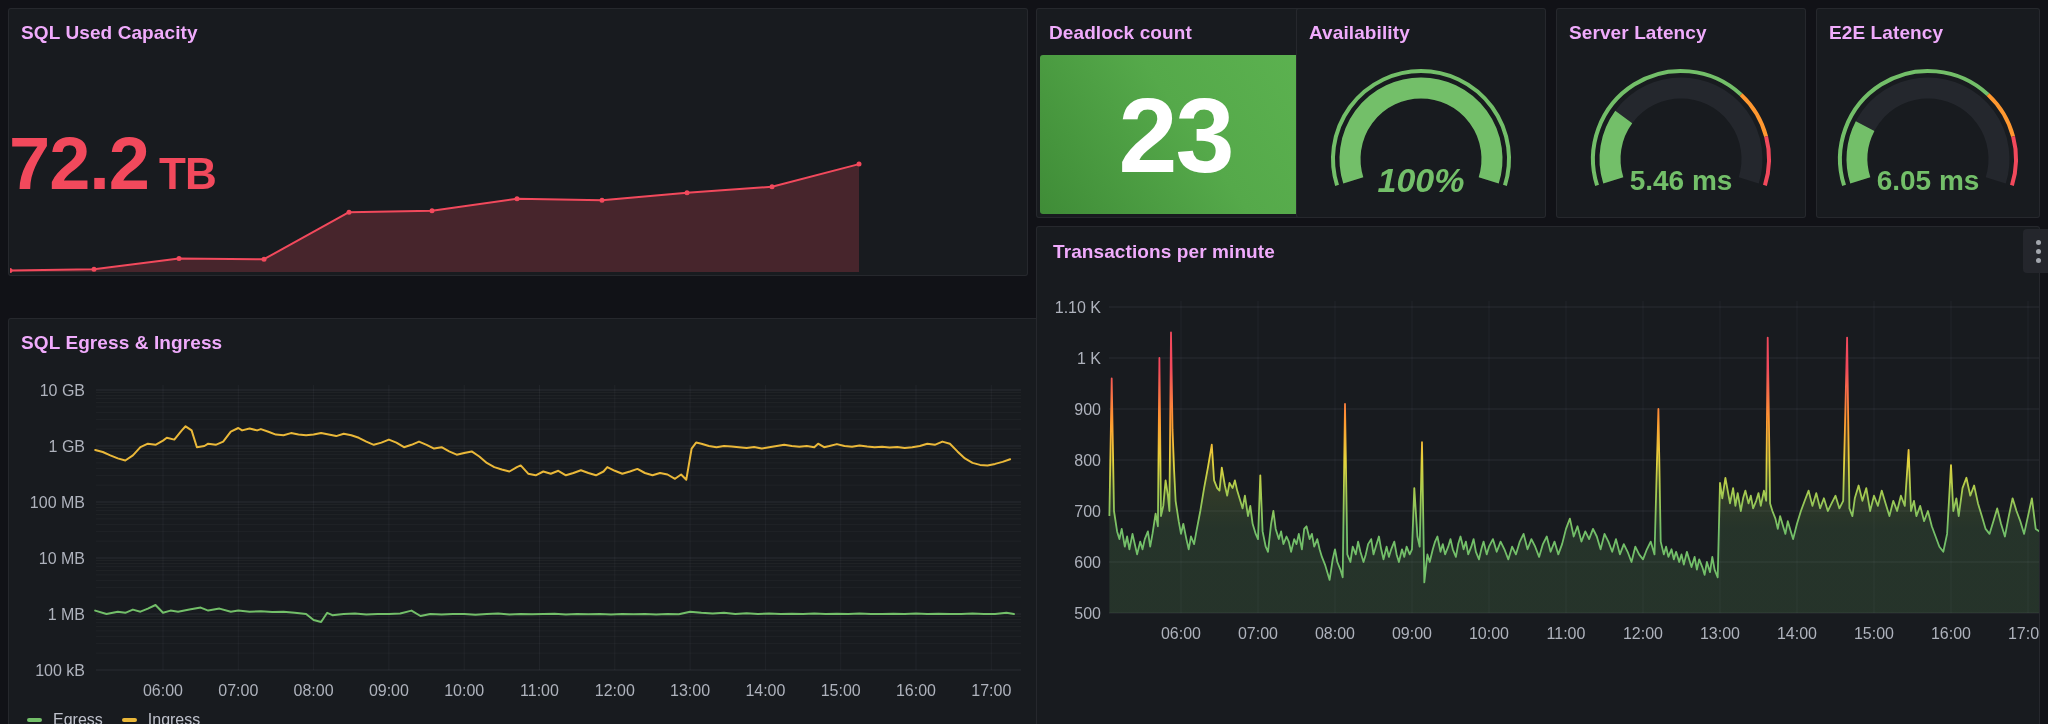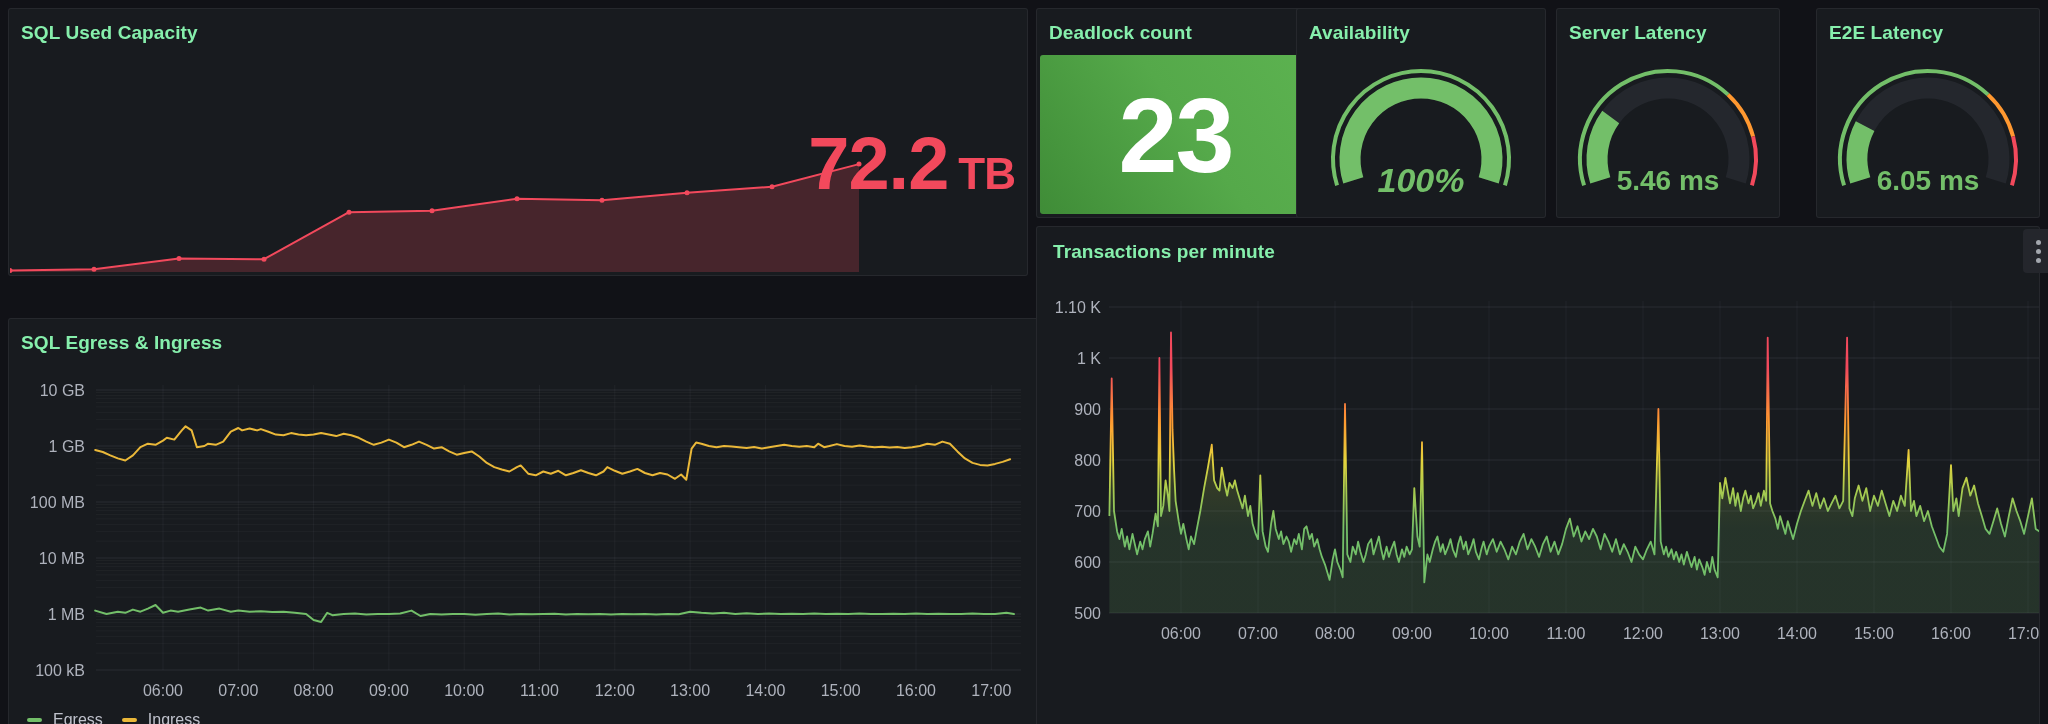--- a/index.html
+++ b/index.html
@@ -1,22 +1,22 @@
 <!DOCTYPE html>
 <html><head>
 <meta charset="utf-8">
 <style>
   html,body{margin:0;padding:0;background:#111217;width:2048px;height:724px;overflow:hidden;
     font-family:"Liberation Sans",sans-serif;-webkit-font-smoothing:antialiased;position:relative;}
   .panel{position:absolute;background:#181B1F;border:1px solid rgba(204,204,220,0.08);
     border-radius:3px;box-sizing:border-box;overflow:hidden;}
-  .ptitle{position:absolute;left:12px;top:13px;font-size:19px;font-weight:600;color:#86efac;
+  .ptitle{position:absolute;left:12px;top:13px;font-size:19px;font-weight:600;color:#f0abfc;
     letter-spacing:.1px;white-space:nowrap;z-index:3;}
   svg{position:absolute;display:block;}
-  .bigvalue{position:absolute;left:0;right:12px;top:118px;text-align:right;color:#F2495C;
+  .bigvalue{position:absolute;left:0;right:12px;top:118px;text-align:left;color:#F2495C;
     font-weight:700;font-size:74px;line-height:1;z-index:2;letter-spacing:-1px;}
   .bigvalue .unit{font-size:44px;font-weight:700;margin-left:10px;}
   .statbg{position:absolute;left:3px;right:3px;top:46px;bottom:3px;border-radius:3px;
     background:linear-gradient(55deg,#3f8c37 0%,#55a94a 55%,#5cb250 100%);
     display:flex;align-items:center;justify-content:center;text-align:right;}
   .statvalue{color:#ffffff;font-size:106px;font-weight:700;letter-spacing:-2px;line-height:1;}
   .gvalue{position:absolute;left:0;right:0;text-align:center;color:#73BF69;font-weight:700;z-index:2;}
   .gauge-svg{left:50%;transform:translateX(-50%);top:0;}
   .legend{position:absolute;left:18px;top:392px;display:flex;align-items:flex-end;gap:1px;z-index:2;}
   .legend .item{display:flex;align-items:center;gap:11px;margin-right:18px;}
@@ -156,21 +156,21 @@
 <div class="panel" style="left:1296px;top:8px;width:250px;height:210px;">
   <div class="ptitle">Availability</div>
   <svg class="gauge-svg" width="250" height="190" viewBox="0 0 250 190">
       <path d="M 41.07 176.46 A 88 88 0 1 1 208.93 176.46" fill="none" stroke="#73BF69" stroke-width="4"></path>
       <path d="M 57.29 171.35 A 71 71 0 1 1 192.71 171.35" fill="none" stroke="#24272D" stroke-width="21"></path>
       <path d="M 57.29 171.35 A 71 71 0 1 1 192.71 171.35" fill="none" stroke="#73BF69" stroke-width="21"></path>
     </svg>
   <div class="gvalue" style="top:152px;font-size:34px;font-style:italic;">100%</div>
 </div>
 
-<div class="panel" style="left:1556px;top:8px;width:224px;height:210px;">
+<div class="panel" style="left:1556px;top:8px;width:250px;height:210px;">
   <div class="ptitle">Server Latency</div>
   <svg class="gauge-svg" width="250" height="190" viewBox="0 0 250 190">
       <path d="M 41.07 176.46 A 88 88 0 0 1 185.02 85.64" fill="none" stroke="#73BF69" stroke-width="4"></path>
       <path d="M 185.02 85.64 A 88 88 0 0 1 210.10 127.60" fill="none" stroke="#FF9830" stroke-width="4"></path>
       <path d="M 210.10 127.60 A 88 88 0 0 1 208.93 176.46" fill="none" stroke="#F2495C" stroke-width="4"></path>
       <path d="M 57.29 171.35 A 71 71 0 1 1 192.71 171.35" fill="none" stroke="#24272D" stroke-width="21"></path>
       <path d="M 57.29 171.35 A 71 71 0 0 1 67.74 108.02" fill="none" stroke="#73BF69" stroke-width="21"></path>
     </svg>
   <div class="gvalue" style="top:156px;font-size:28px;">5.46 ms</div>
 </div>

